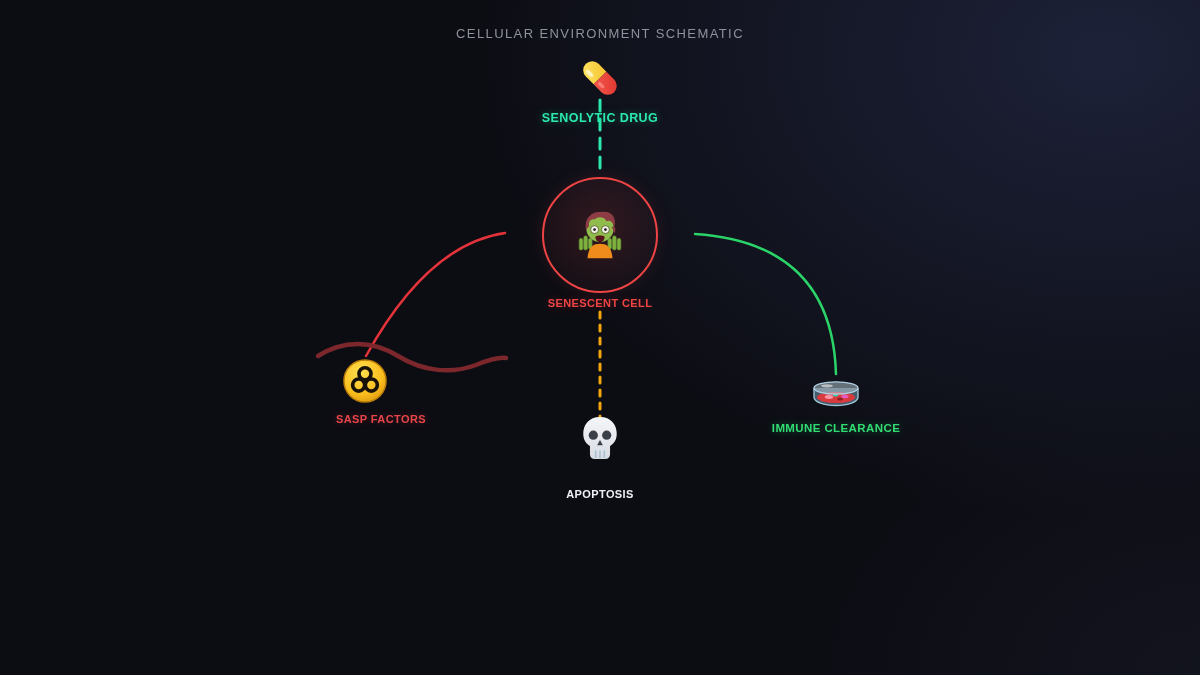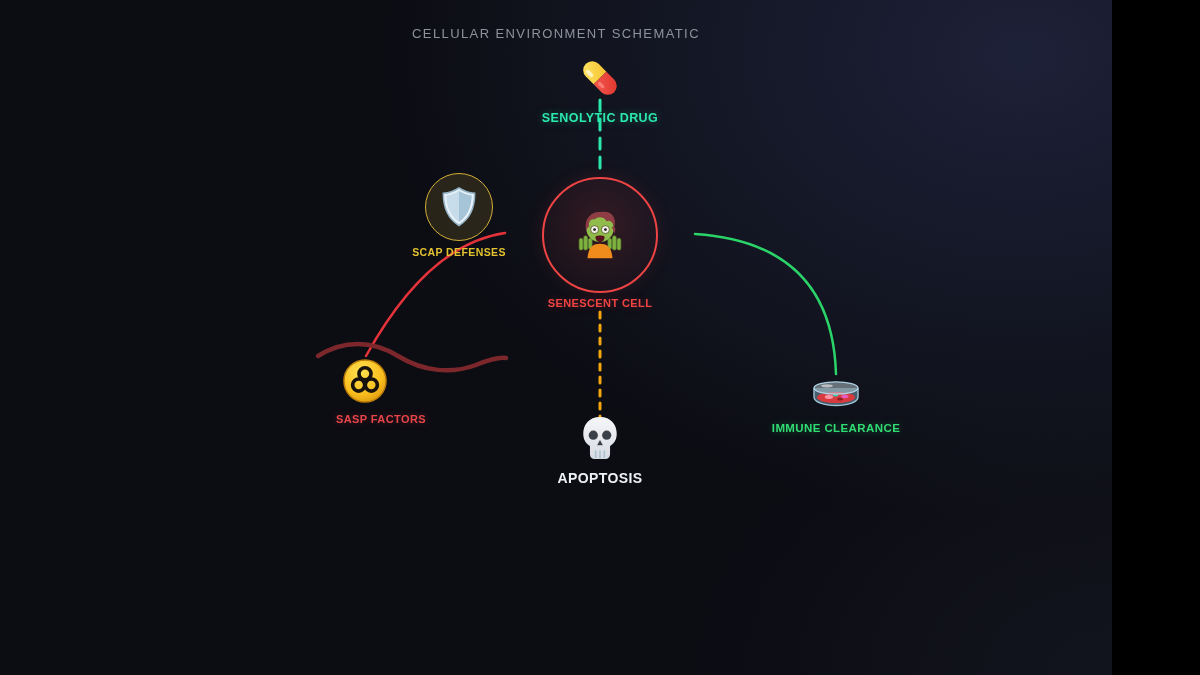--- a/index.html
+++ b/index.html
@@ -1,17 +1,17 @@
 <!DOCTYPE html>
 <html><head>
 <meta charset="utf-8">
 <style>
   html,body{margin:0;padding:0;background:#000;}
   .canvas{
-    position:relative;width:1112px;height:675px;overflow:hidden;
+    position:relative;width:1200px;height:675px;overflow:hidden;
     background:
       radial-gradient(1100px 800px at 92% 8%, #1d2138 0%, rgba(29,33,56,0) 58%),
       radial-gradient(700px 500px at 100% 100%, rgba(24,26,40,0.5) 0%, rgba(24,26,40,0) 60%),
       #0c0d13;
     font-family:"Liberation Sans", sans-serif;
   }
   .schematic-title{
     position:absolute;left:0;top:26px;width:100%;text-align:center;
     color:#8d929c;font-size:13px;letter-spacing:1.4px;font-weight:400;
   }
@@ -31,21 +31,21 @@
     background:radial-gradient(circle at 50% 42%, rgba(239,68,68,0.16) 0%, rgba(239,68,68,0.05) 70%, rgba(239,68,68,0.02) 100%);
     box-shadow:0 0 18px rgba(239,68,68,0.12);
     justify-content:center;}
   #node-senescent .node-label{margin-top:6px;font-size:11px;}
   #node-scap{left:459px;top:207px;width:66px;height:66px;border-radius:50%;
     border:1.5px solid #d4af37;background:rgba(212,175,55,0.14);justify-content:center;}
   #node-scap .node-label{margin-top:6px;font-size:10.5px;}
   #node-sasp{left:365px;top:381px;}
   #node-sasp .node-label{margin-top:9px;font-size:11px;}
   #node-apoptosis{left:600px;top:439px;}
-  #node-apoptosis .node-label{margin-top:7px;font-size:14px;}
+  #node-apoptosis .node-label{margin-top:25px;font-size:11px;}
   #node-immune{left:836px;top:396px;}
   #node-immune .node-label{margin-top:9px;font-size:11.5px;}
   .footer{position:absolute;left:0;bottom:0;width:100%;z-index:3;}
 </style>
 </head>
 <body>
 
 <div class="canvas">
 
   <div class="schematic-title">CELLULAR ENVIRONMENT SCHEMATIC</div>
@@ -73,28 +73,20 @@
       <g transform="rotate(-45 24 24)">
         <path d="M15 24 L15 13 A9 9 0 0 1 33 13 L33 24 Z" fill="url(#pillY)"></path>
         <path d="M15 24 L33 24 L33 35 A9 9 0 0 1 15 35 Z" fill="url(#pillR)"></path>
         <ellipse cx="19.8" cy="13.5" rx="2.1" ry="4.6" fill="#fff6cc" opacity="0.85"></ellipse>
         <ellipse cx="19.8" cy="30" rx="1.8" ry="3.8" fill="#ff9d96" opacity="0.6"></ellipse>
       </g>
     </svg>
     <div class="node-label glow-teal" style="color: rgb(43, 232, 173);">SENOLYTIC DRUG</div>
   </div>
 
-  <div class="node" id="node-scap">
-    <svg width="38" height="42" viewBox="0 0 40 44">
-      <path d="M20 2 C25.5 5.5 31 7.3 36.5 7.6 C36.5 21 32.5 34 20 41.5 C7.5 34 3.5 21 3.5 7.6 C9 7.3 14.5 5.5 20 2 Z" fill="#e8f1f7" stroke="#93b3c6" stroke-width="1.6"></path>
-      <path d="M20 5.2 C24.4 7.9 28.9 9.4 33.3 9.8 C33.1 20.3 29.7 31.2 20 37.6 C10.3 31.2 6.9 20.3 6.7 9.8 C11.1 9.4 15.6 7.9 20 5.2 Z" fill="#c7dcea"></path>
-      <path d="M20 5.2 C24.4 7.9 28.9 9.4 33.3 9.8 C33.1 20.3 29.7 31.2 20 37.6 Z" fill="#a6c4d8"></path>
-    </svg>
-    <div class="node-label" style="color: rgb(227, 194, 47);">SCAP DEFENSES</div>
-  </div>
 
   <div class="node" id="node-senescent">
     <svg width="60" height="60" viewBox="0 0 72 72">
       <g fill="#7fb241" stroke="#5d8a2c" stroke-width="0.8">
         <rect x="11" y="40" width="4.5" height="14" rx="2.2"></rect>
         <rect x="16.5" y="37" width="4.5" height="17" rx="2.2"></rect>
         <rect x="22" y="40" width="4.5" height="13" rx="2.2"></rect>
         <rect x="45.5" y="40" width="4.5" height="13" rx="2.2"></rect>
         <rect x="51" y="37" width="4.5" height="17" rx="2.2"></rect>
         <rect x="56.5" y="40" width="4.5" height="14" rx="2.2"></rect>

